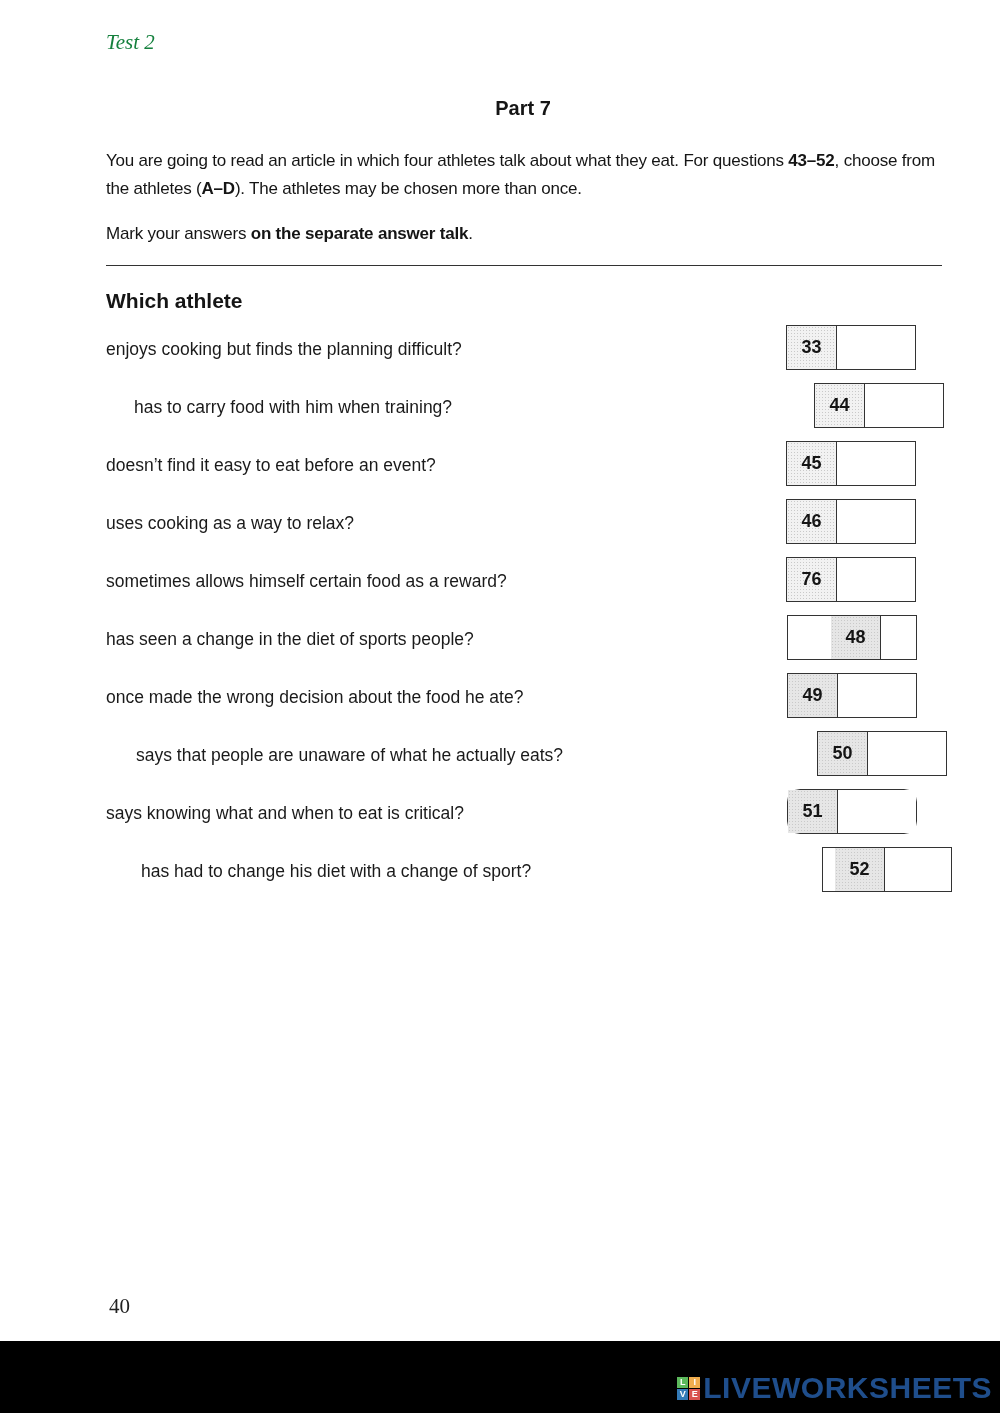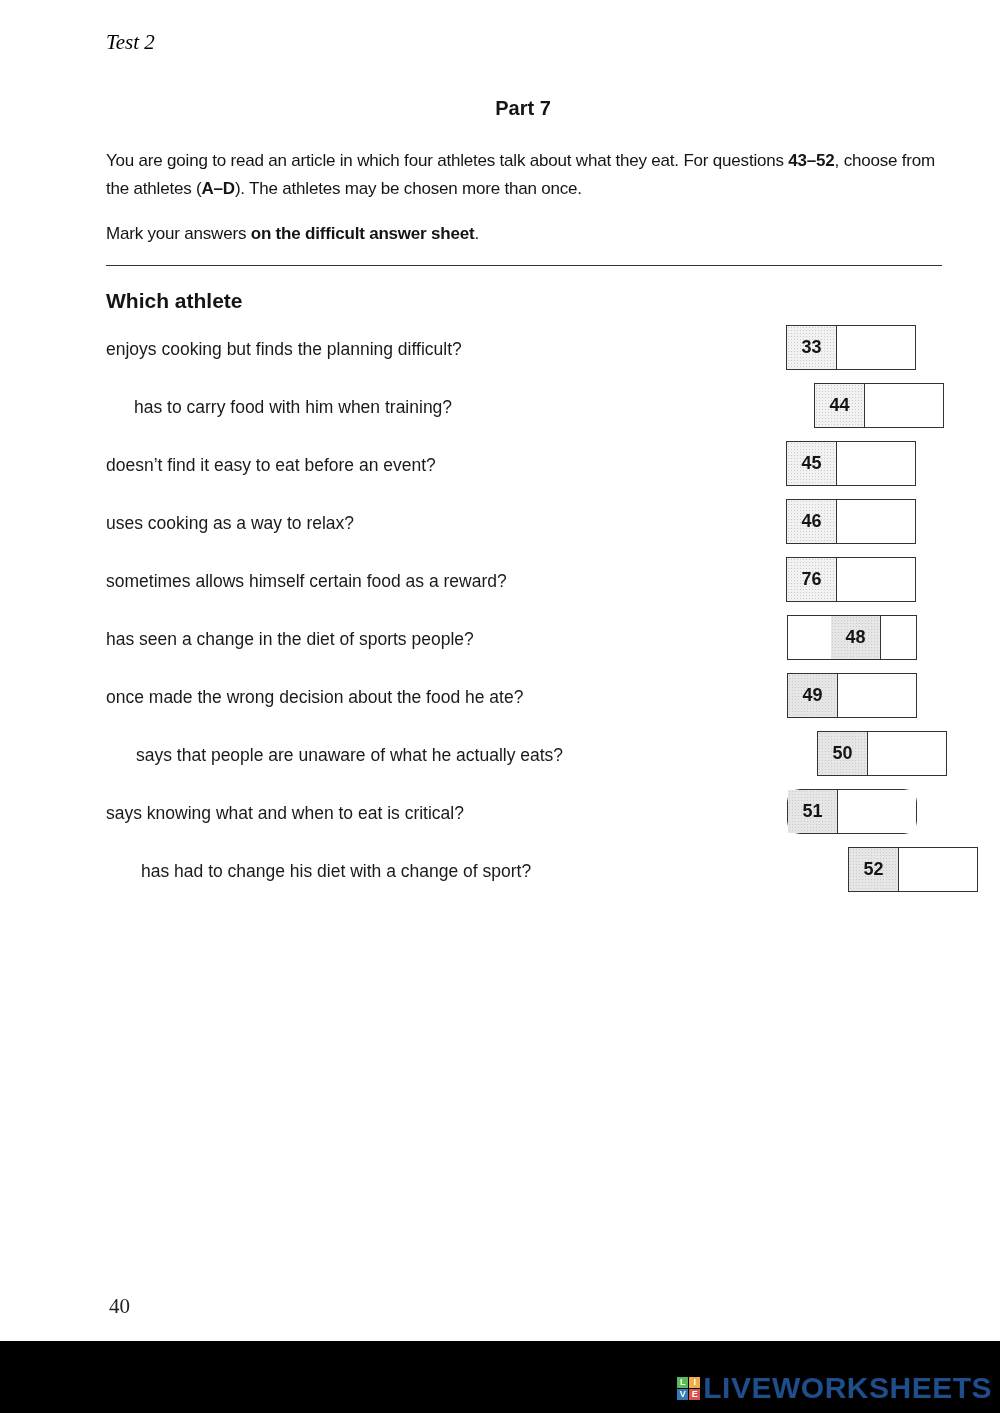--- a/index.html
+++ b/index.html
@@ -3,21 +3,21 @@
   <meta charset="utf-8">
   <style>
     html, body { margin: 0; padding: 0; }
     body {
       width: 1000px; height: 1413px; position: relative; overflow: hidden;
       background: #ffffff; color: #151515;
       font-family: "Liberation Sans", sans-serif;
     }
     .running-head {
       position: absolute; left: 106px; top: 30px;
-      font-family: "Liberation Serif", serif; font-style: italic; font-size: 21px; color: #000000;
+      font-family: "Liberation Serif", serif; font-style: italic; font-size: 21px; color: #15803d;
     }
     .part-title {
       position: absolute; left: 0; width: 1046px; top: 97px; text-align: center;
       font-weight: bold; font-size: 20px;
     }
     .intro {
       position: absolute; left: 106px; top: 147px; width: 840px;
       font-size: 17px; line-height: 28px; letter-spacing: -0.2px;
     }
     .intro b { font-weight: bold; }
@@ -69,21 +69,21 @@
   </style>
 </head>
 <body>
 
 <div class="running-head">Test 2</div>
 
 <div class="part-title">Part 7</div>
 
 <div class="intro"><span>You are going to read an article in which four athletes talk about what they eat. For questions </span><b>43–52</b><span>, choose from the athletes (</span><b>A–D</b><span>). The athletes may be chosen more than once.</span></div>
 
-<div class="instruction"><span>Mark your answers </span><b>on the difficult answer sheet</b><span>.</span></div>
+<div class="instruction"><span>Mark your answers </span><b>on the separate answer talk</b><span>.</span></div>
 
 <div class="rule"></div>
 
 <div class="section-heading">Which athlete</div>
 
 <div id="questions">
     <div class="q-row" style="top: 325px;">
       <div class="q-text">enjoys cooking but finds the planning difficult?</div>
       <div class="answer-box">
         <div class="q-num">33</div>
@@ -141,21 +141,21 @@
     </div>
     <div class="q-row" style="top: 789px;">
       <div class="q-text">says knowing what and when to eat is critical?</div>
       <div class="answer-box" style="left: 787px; border-radius: 13px;">
         <div class="q-num dark">51</div>
         <div class="q-answer"></div>
       </div>
     </div>
     <div class="q-row" style="top: 847px; margin-left: 35px;">
       <div class="q-text">has had to change his diet with a change of sport?</div>
-      <div class="answer-box" style="left: 813px;">
+      <div class="answer-box" style="left: 787px; padding-left: 12px;">
         <div class="q-num dark">52</div>
         <div class="q-answer"></div>
       </div>
     </div>
   </div>
 
 <div class="page-number">40</div>
 
 <div class="footer-bar">
   <div class="brand">

